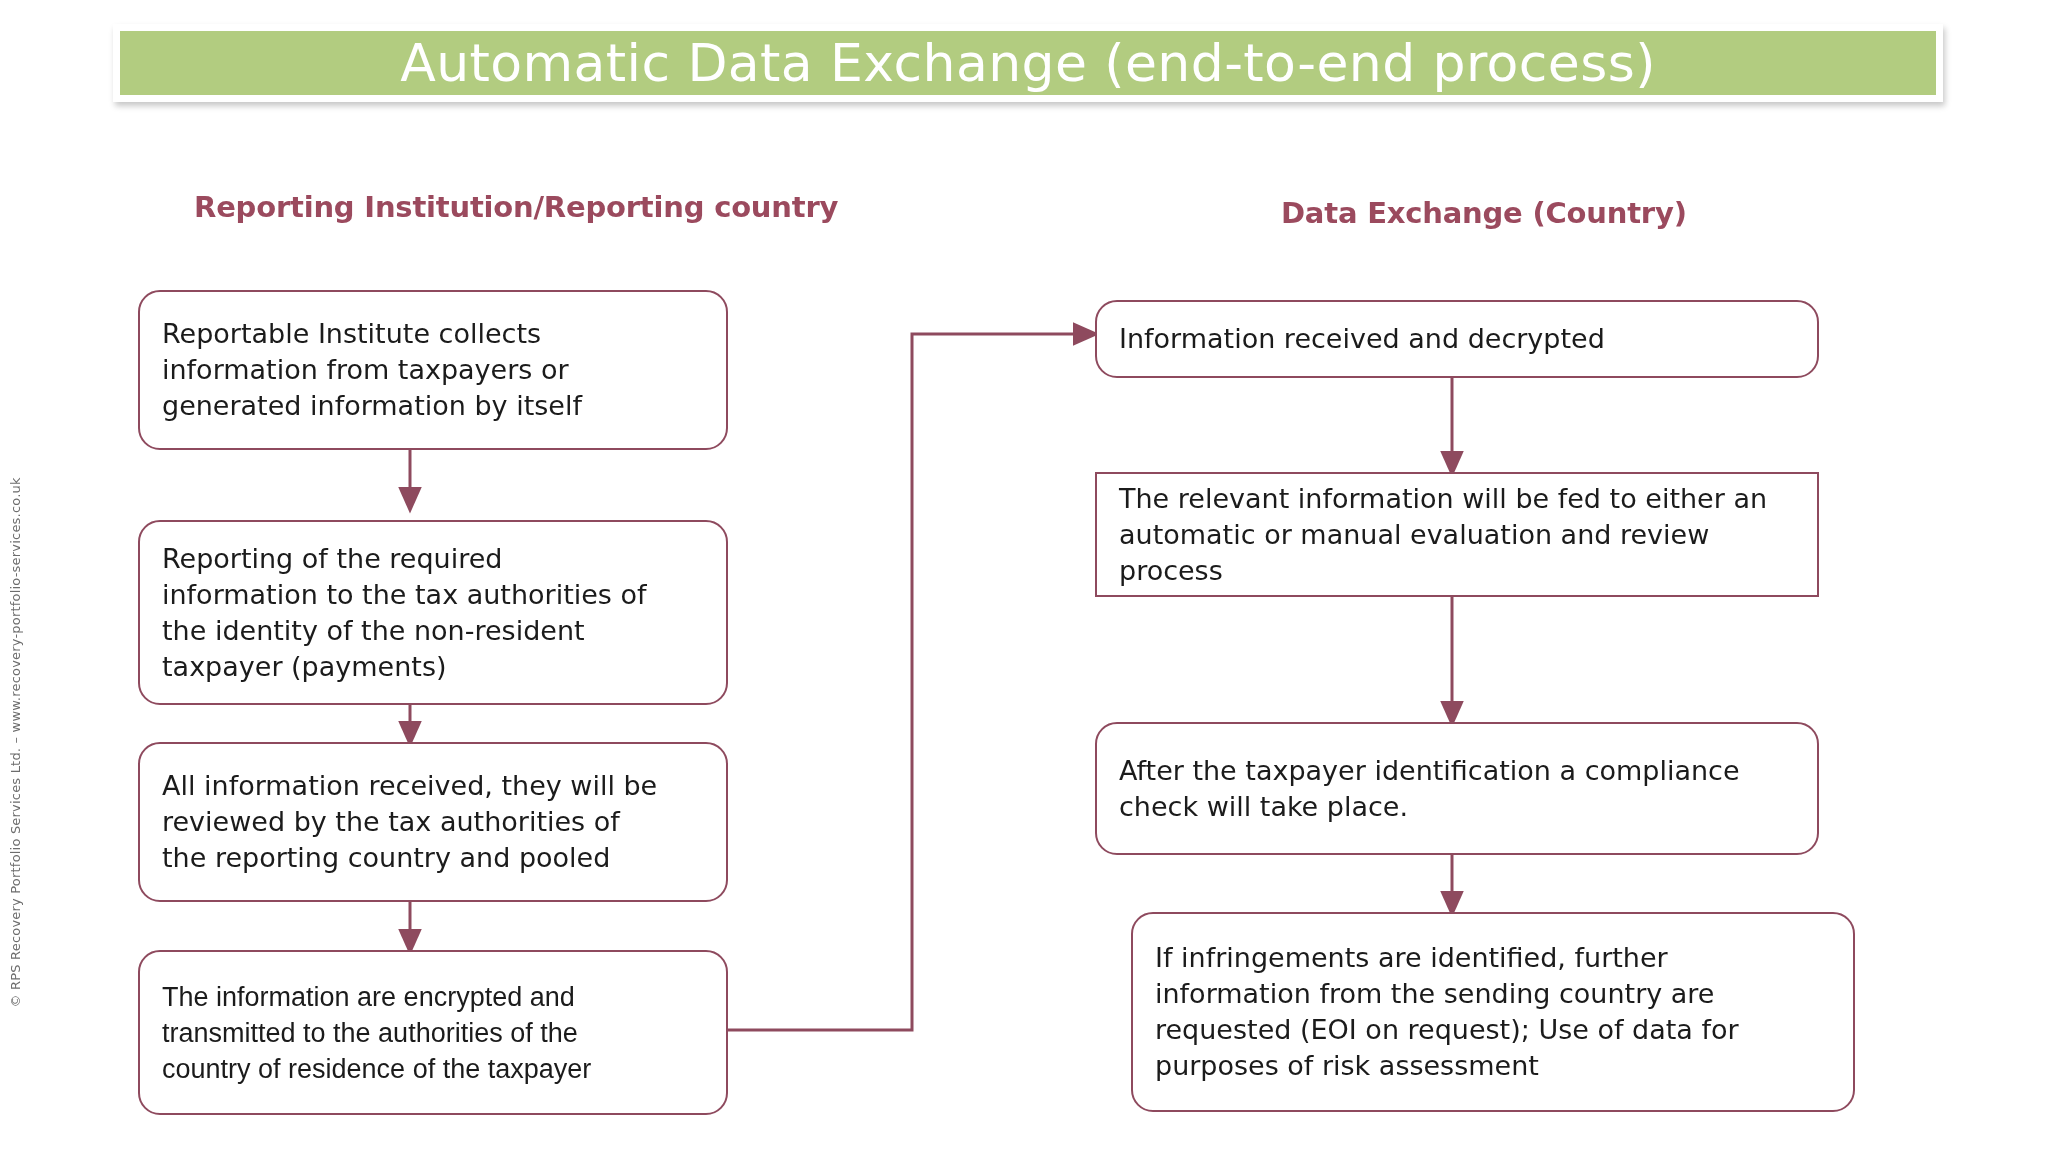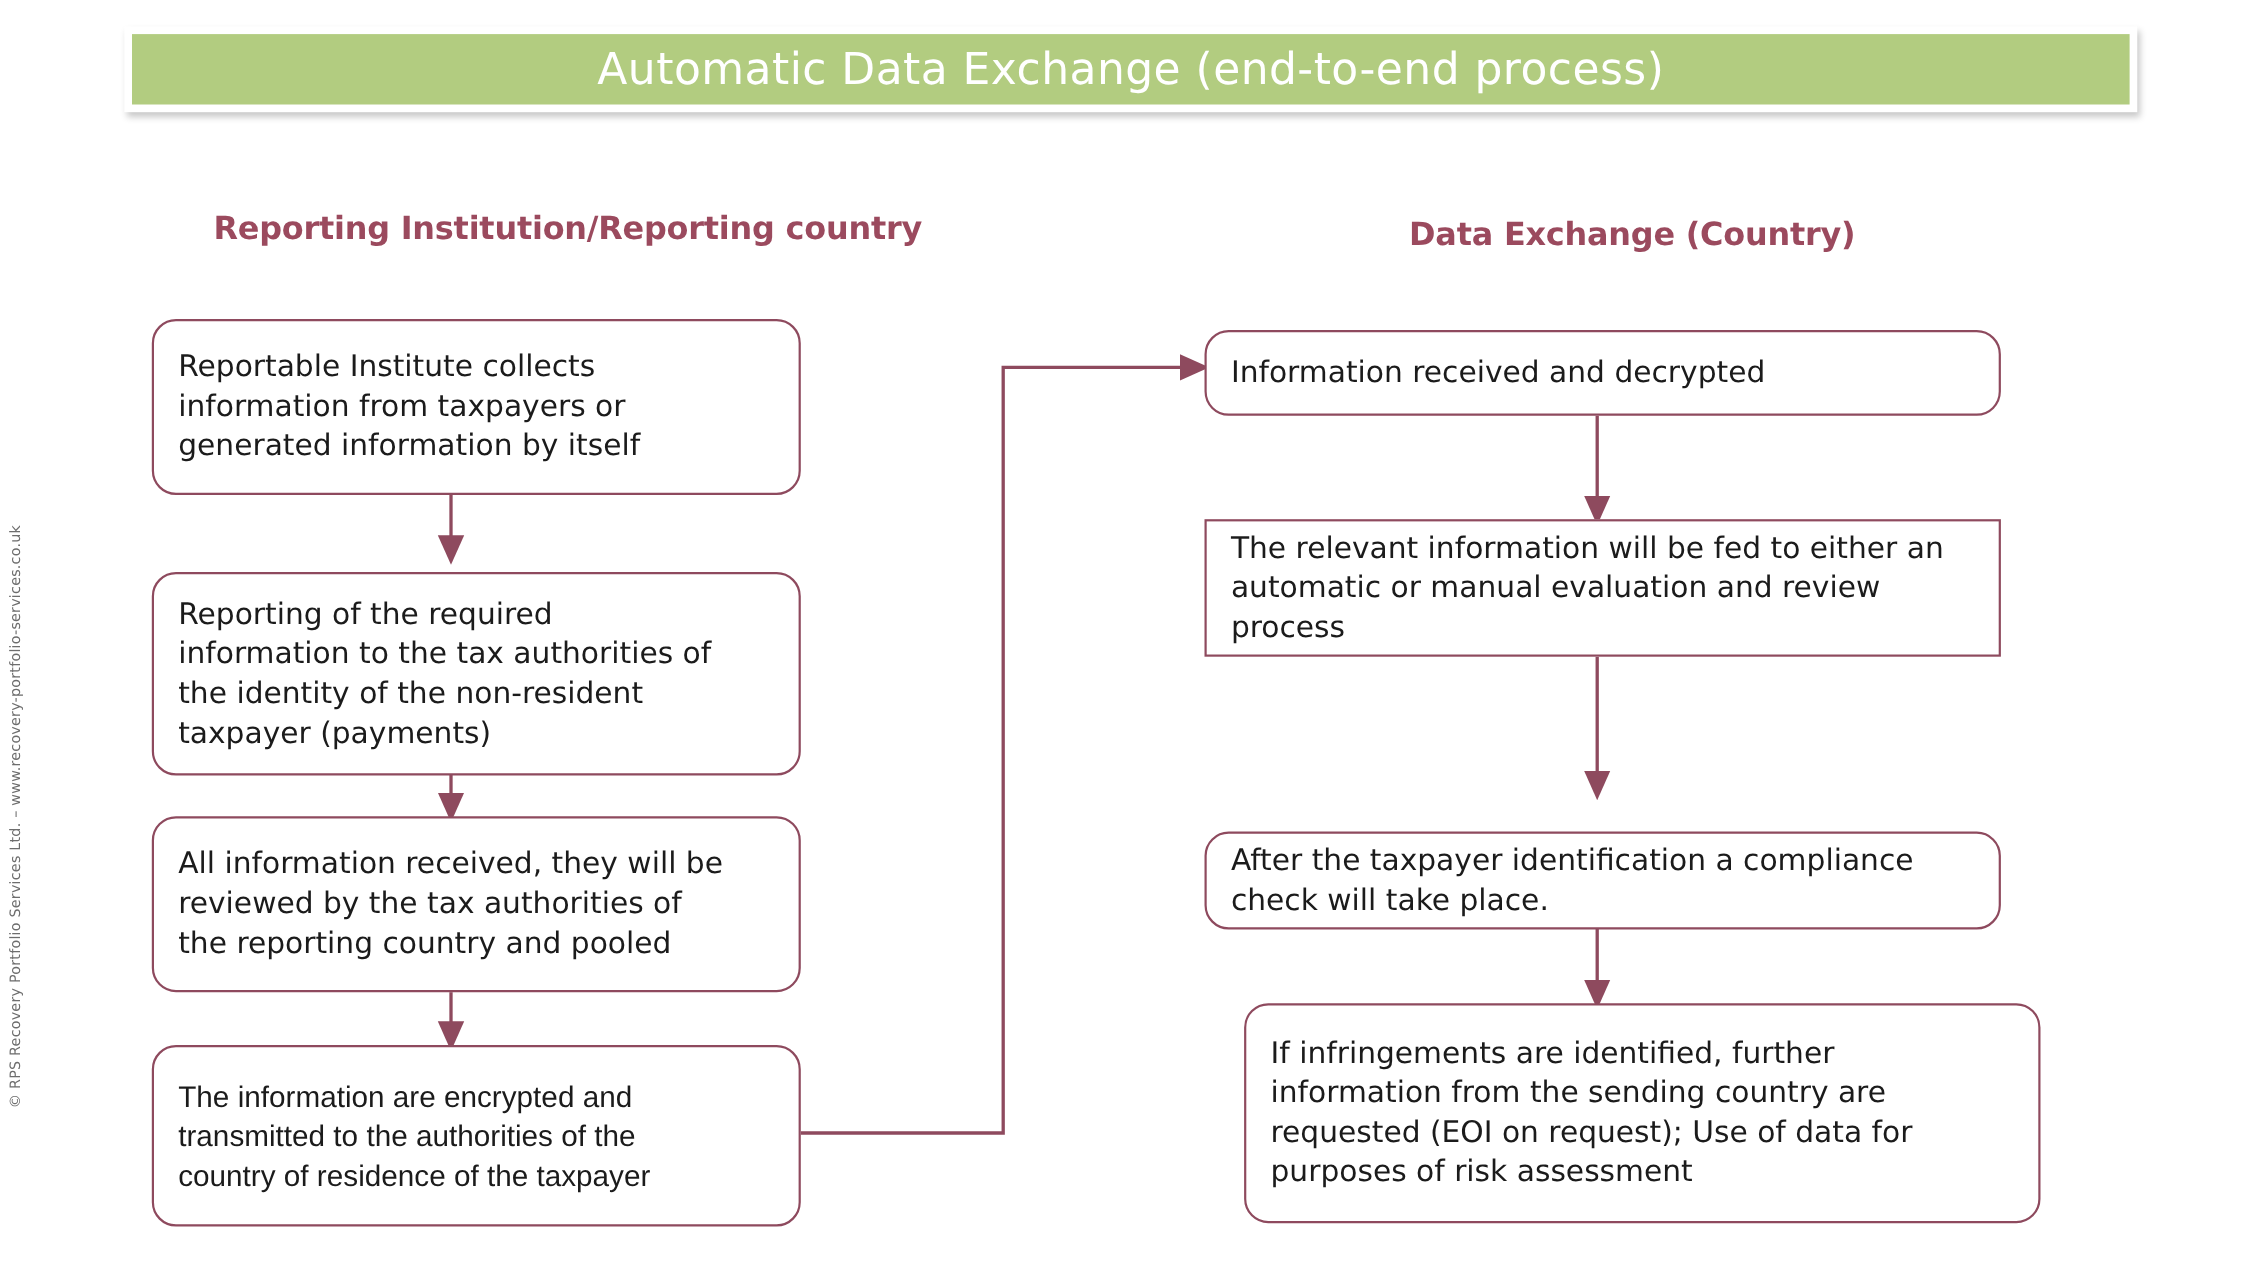--- a/index.html
+++ b/index.html
@@ -26,21 +26,21 @@
   }
   #title-bar {
     width:100%; height:100%;
     background:#b2cc80;
     display:flex;
     align-items:center;
     justify-content:center;
   }
   #title-text {
     color:#ffffff;
-    font-size:40px;
+    font-size:52px;
     font-weight:400;
     letter-spacing:0.4px;
     white-space:nowrap;
     font-family:"DejaVu Sans", sans-serif;
   }
 
   
   .col-heading {
     position:absolute;
     color:#9b4a5e;
@@ -75,21 +75,21 @@
 
   
   #box-l1 { left:138px; top:290px;  width:590px; height:160px; }
   #box-l2 { left:138px; top:508px;  width:590px; height:185px;margin-top:12px; }
   #box-l3 { left:138px; top:742px;  width:590px; height:160px; }
   #box-l4 { left:138px; top:950px;  width:590px; height:165px; }
 
   
   #box-r1 { left:1095px; top:300px;  width:724px; height:78px; }
   #box-r2 { left:1095px; top:472px;  width:724px; height:125px; }
-  #box-r3 { left:1095px; top:756px;  width:724px; height:89px; }
+  #box-r3 { left:1095px; top:722px;  width:724px; height:133px; }
   #box-r4 { left:1095px; top:912px;  width:724px; height:200px;margin-left:36px; }
 
   
   #connectors {
     position:absolute;
     left:0; top:0;
     width:2048px; height:1152px;
     pointer-events:none;
   }
 

